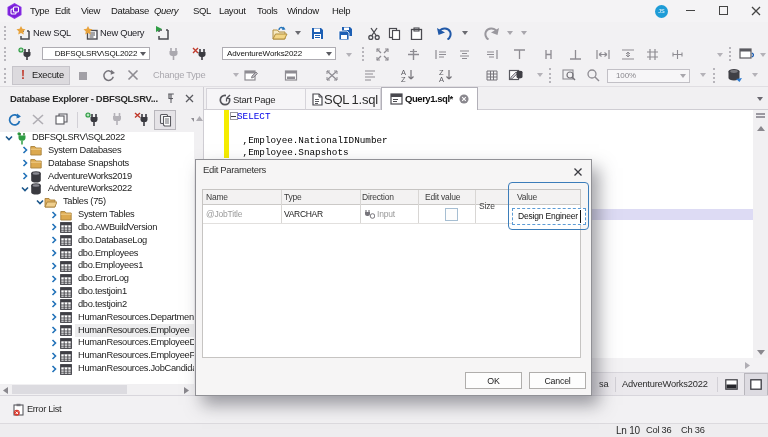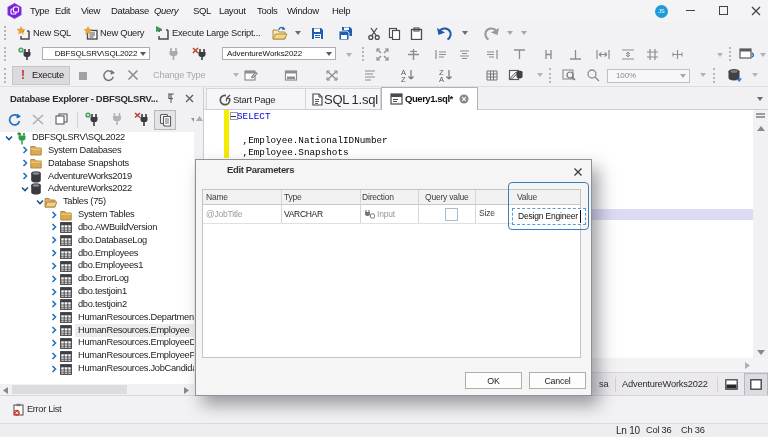--- a/index.html
+++ b/index.html
@@ -59,21 +59,20 @@
   <rect x="4.5" y="4.5" width="9.5" height="8.5" fill="#fff" stroke="#4a4a50" stroke-width="1.4"></rect>
   <path d="M6.5 7 h5.5 M6.5 9 h5.5 M6.5 11 h4" stroke="#4a4a50" stroke-width="1"></path>
   <path d="M5,0 L6.4,2.8 9.5,3.3 7.2,5.5 7.8,8.6 5,7.1 2.2,8.6 2.8,5.5 0.5,3.3 3.6,2.8 Z" fill="#e8a33d"></path>
 </svg>
 <span class="abs tbtxt" style="left:100px;top:22px;">New Query</span>
 
 <svg class="abs" style="left:155px;top:26px" width="15" height="14" viewBox="0 0 15 14">
   <path d="M13 4 V13 H4 V10 M4 6 V4 H7 M11 4 H13" fill="none" stroke="#4a4a50" stroke-width="1.5"></path>
   <polygon points="1,0 7,3 1,6" fill="#2f9e44"></polygon>
 </svg>
-<span class="abs tbtxt" style="left:172px;top:22px;">Execute Large Script...</span>
 
 <svg class="abs" style="left:272px;top:26px" width="16" height="14" viewBox="0 0 16 14">
   <path d="M7 4 C7 1 10 1 11 2.5" fill="none" stroke="#2272b9" stroke-width="1.4"></path>
   <polygon points="11.5,0.5 13.5,3.5 10,4" fill="#2272b9"></polygon>
   <path d="M1 13 L1 4 L5.5 4 L7 6 L13 6 L13 13 Z" fill="#f6e9c2" stroke="#b08d3e" stroke-width="1"></path>
   <path d="M1 13 L3.5 8 L15 8 L12.5 13 Z" fill="#f3d585" stroke="#b08d3e" stroke-width="1"></path>
 </svg>
 <div class="abs darr" style="left:295px;top:31px;"></div>
 
 <svg class="abs" style="left:311px;top:27px" width="13" height="13" viewBox="0 0 13 13">
@@ -620,33 +619,33 @@
 </div>
 
 <div class="abs" style="left:0;top:423px;width:768px;height:14px;background:#eeedef;border-top:1px solid #dcdade;">
   <span class="abs" style="left:616px;font-size:10px;letter-spacing:-0.25px;line-height:13px;color:#2b2b2b;">Ln 10</span>
   <span class="abs" style="left:646px;font-size:9.3px;letter-spacing:-0.25px;line-height:13px;color:#2b2b2b;">Col 36</span>
   <span class="abs" style="left:681px;font-size:9.3px;letter-spacing:-0.25px;line-height:13px;color:#2b2b2b;">Ch 36</span>
 </div>
 
 
 <div class="abs" style="left:195px;top:159px;width:397px;height:237px;background:#f6f5f5;border:1px solid #919196;box-shadow:7px 9px 16px rgba(70,70,80,0.5);">
-  <span class="abs" style="left:7px;top:4px;font-size:9.5px;letter-spacing:-0.35px;font-weight:bold;color:#333;margin-left:24px;">Edit Parameters</span>
+  <span class="abs" style="left:7px;top:4px;font-size:9.5px;letter-spacing:-0.35px;font-weight:normal;color:#333;">Edit Parameters</span>
   <svg class="abs" style="left:378px;top:8px" width="8" height="8" viewBox="0 0 8 8">
         <path d="M0.5 0.5 L7.5 7.5 M7.5 0.5 L0.5 7.5" stroke="#3a3a40" stroke-width="1.3"></path>
       </svg>
 
   <div class="abs" style="left:6px;top:29px;width:379px;height:169px;background:#fff;border:1px solid #c6c4c2;">
 
     <div class="abs" style="left:0;top:0;width:377px;height:15px;background:#f3f2f2;border-bottom:1px solid #cbc9c7;"></div>
     <span class="abs" style="left:3px;top:0;font-size:8.5px;letter-spacing:-0.2px;line-height:15px;color:#3c3c3c;">Name</span>
     <span class="abs" style="left:81px;top:0;font-size:8.5px;letter-spacing:-0.2px;line-height:15px;color:#3c3c3c;">Type</span>
     <span class="abs" style="left:159px;top:0;font-size:8.5px;letter-spacing:-0.2px;line-height:15px;color:#3c3c3c;">Direction</span>
-    <span class="abs" style="left:222px;top:0;font-size:8.5px;letter-spacing:-0.2px;line-height:15px;color:#3c3c3c;">Query value</span>
-    <span class="abs" style="left:276px;top:16px;font-size:8.5px;letter-spacing:-0.2px;line-height:15px;color:#3c3c3c;">Size</span>
+    <span class="abs" style="left:222px;top:0;font-size:8.5px;letter-spacing:-0.2px;line-height:15px;color:#3c3c3c;">Edit value</span>
+    <span class="abs" style="left:276px;top:9px;font-size:8.5px;letter-spacing:-0.2px;line-height:15px;color:#3c3c3c;">Size</span>
     <span class="abs" style="left:314px;top:0;font-size:8.5px;letter-spacing:-0.2px;line-height:15px;color:#3c3c3c;">Value</span>
 
     <div class="abs" style="left:78px;top:0;width:1px;height:33px;background:#d8d6d4;"></div>
     <div class="abs" style="left:157px;top:0;width:1px;height:33px;background:#d8d6d4;"></div>
     <div class="abs" style="left:215px;top:0;width:1px;height:33px;background:#d8d6d4;"></div>
     <div class="abs" style="left:272px;top:0;width:1px;height:33px;background:#d8d6d4;"></div>
 
     <div class="abs" style="left:0;top:33px;width:377px;height:1px;background:#e2e0de;"></div>
     <span class="abs" style="left:3px;top:15px;font-size:8.5px;letter-spacing:-0.2px;line-height:18px;color:#9a9a9a;">@JobTitle</span>
     <span class="abs" style="left:81px;top:15px;font-size:8.5px;letter-spacing:-0.3px;line-height:18px;color:#1a1a1a;">VARCHAR</span>

